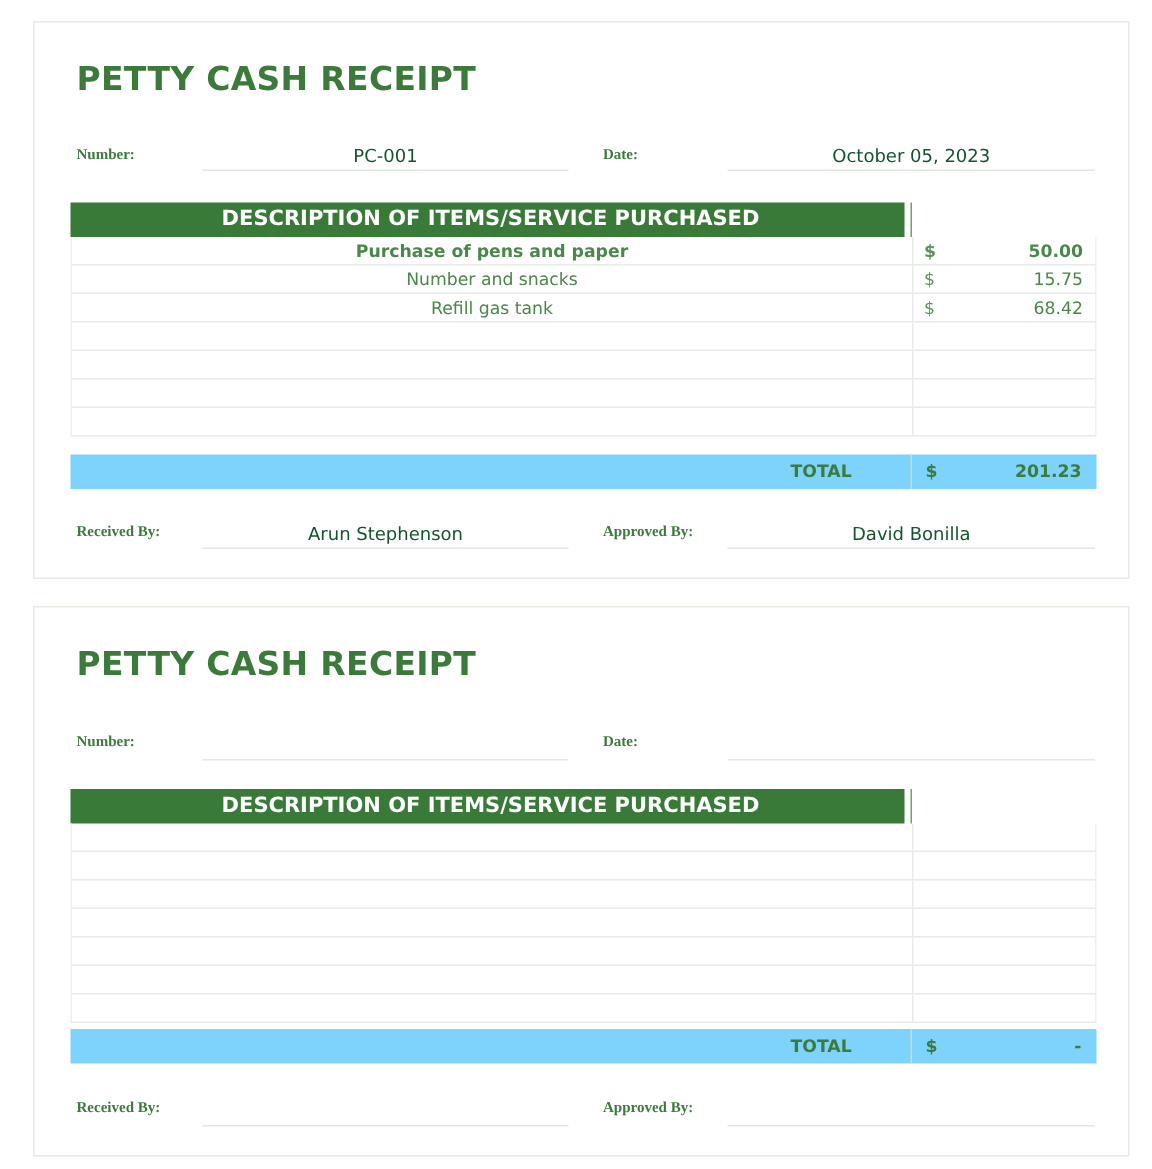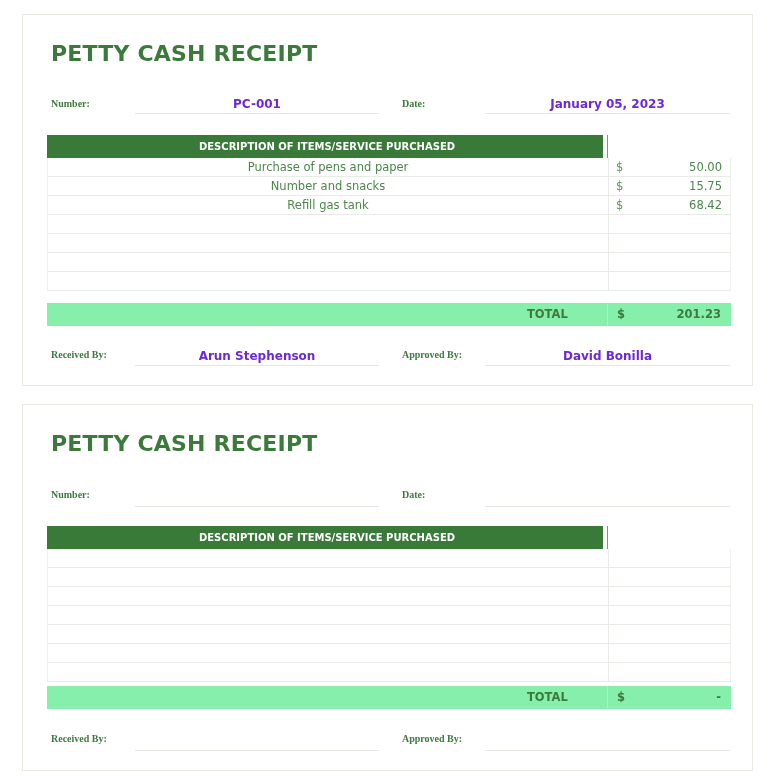--- a/index.html
+++ b/index.html
@@ -4,56 +4,56 @@
 <style>
   html, body { margin:0; padding:0; background:#ffffff; }
   body { width:768px; height:779px; position:relative; overflow:hidden;
          font-family:"Liberation Sans", "DejaVu Sans", sans-serif; color:#3d7a3d; }
   .card { position:absolute; left:22px; width:731px; border:1px solid #e6ece2;
           background:#fff; box-sizing:border-box; }
   .title { position:absolute; left:28px; font-family:"DejaVu Sans", sans-serif; font-weight:bold;
            font-size:22px; letter-spacing:0.2px; color:#3b7a3a; }
   .lbl { position:absolute; font-family:Liberation Serif, serif; font-weight:bold; font-size:10px; color:#3e7a3e; }
   .field { position:absolute; height:18px; border-bottom:1px solid #e3e8e0; text-align:center;
-           font-family:"DejaVu Sans", sans-serif; font-size:12px; color:#6d28d9; line-height:18px;font-weight:bold; }
+           font-family:"DejaVu Sans", sans-serif; font-size:12px; color:#14532d; line-height:18px; }
   .table { position:absolute; left:24px; width:684px; }
   .thead { position:absolute; left:0; top:0; width:556px; height:23px; background:#397a38; color:#fff;
-           font-family:"DejaVu Sans", sans-serif; font-weight:bold; font-size:10px; }
+           font-family:"DejaVu Sans", sans-serif; font-weight:bold; font-size:14px; }
   .thead .c1 { position:absolute; left:0; top:0; width:560px; height:23px; line-height:23px; text-align:center;
                border-right:1px solid #6aa36a; }
   .thead .c2 { position:absolute; left:561px; top:0; width:123px; height:23px; line-height:23px; text-align:center; }
   .row { position:absolute; left:0; width:684px; height:19px; border-bottom:1px solid #e8ece6;
          border-left:1px solid #eef1ec; border-right:1px solid #eef1ec; box-sizing:border-box; }
   .row .desc { position:absolute; left:0; top:0; width:560px; height:18px; line-height:18px; text-align:center;
                border-right:1px solid #e8ece6; font-family:"DejaVu Sans", sans-serif; font-size:11.5px; color:#4a874a; }
   .row .cur { position:absolute; left:568px; top:0; line-height:18px; font-family:"DejaVu Sans", sans-serif; font-size:11.5px; color:#5a935a; }
   .row .amt { position:absolute; right:8px; top:0; line-height:18px; font-family:"DejaVu Sans", sans-serif; font-size:11.5px; color:#4a874a; }
-  .total { position:absolute; left:0; width:684px; height:23px; background:#86efac;
+  .total { position:absolute; left:0; width:684px; height:23px; background:#7dd3fc;
            font-family:"DejaVu Sans", sans-serif; font-weight:bold; font-size:11.5px; color:#3d7a3d; }
   .total .tl { position:absolute; left:480px; top:0; line-height:23px; }
   .total .sep { position:absolute; left:560px; top:0; width:1px; height:23px; background:#c8dfc4; }
   .total .cur { position:absolute; left:570px; top:0; line-height:23px; }
   .total .amt { position:absolute; right:10px; top:0; line-height:23px; }
 </style>
 </head>
 <body>
 
 <div class="card" style="top:14px;height:372px;">
   <div class="title" style="top:26px;">PETTY CASH RECEIPT</div>
   <div class="lbl" style="left:28px;top:83px;">Number:</div>
   <div class="field" style="left:112px;top:80px;width:244px;">PC-001</div>
   <div class="lbl" style="left:379px;top:83px;">Date:</div>
-  <div class="field" style="left:462px;top:80px;width:245px;">January 05, 2023</div>
+  <div class="field" style="left:462px;top:80px;width:245px;">October 05, 2023</div>
 
   <div class="table" style="top:120px;height:192px;">
     <div class="thead">
       <div class="c1">DESCRIPTION OF ITEMS/SERVICE PURCHASED</div>
       <div class="c2">AMOUNT</div>
     </div>
-    <div class="row" style="top:23px;">
+    <div class="row" style="top:23px;font-weight:bold;">
       <div class="desc">Purchase of pens and paper</div>
       <div class="cur">$</div>
       <div class="amt">50.00</div>
     </div>
     <div class="row" style="top:42px;">
       <div class="desc">Number and snacks</div>
       <div class="cur">$</div>
       <div class="amt">15.75</div>
     </div>
     <div class="row" style="top:61px;">

